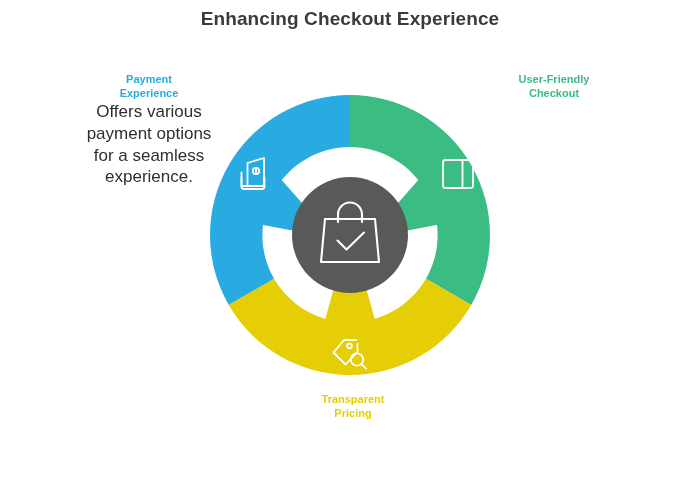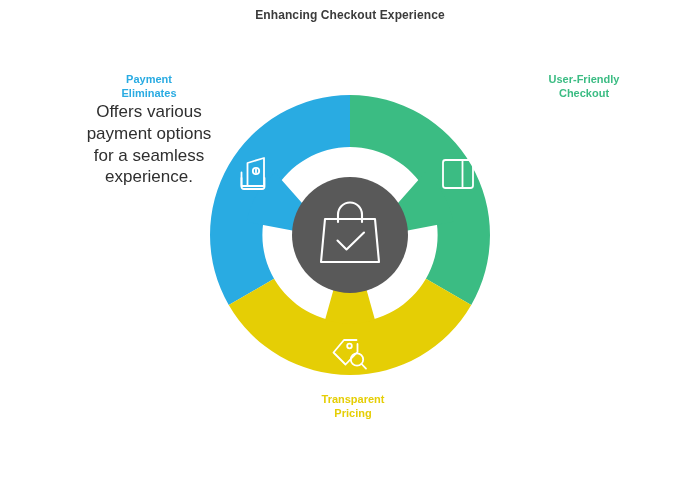--- a/index.html
+++ b/index.html
@@ -14,21 +14,21 @@
     overflow: hidden;
     position: relative;
   }
 
   #page-title {
     position: absolute;
     left: 0;
     top: 8px;
     width: 700px;
     text-align: center;
-    font-size: 12px;
+    font-size: 19px;
     font-weight: bold;
     color: #3b3b3b;
     letter-spacing: 0.1px;
   }
 
   #diagram {
     position: absolute;
     left: 0;
     top: 0;
     width: 700px;
@@ -50,21 +50,21 @@
     color: #2f2f2f;
     font-weight: normal;
   }
 
   #callout-payment {
     left: 78px;
     top: 72px;
     width: 142px;
   }
   #callout-website {
-    left: 510px;
+    left: 480px;
     top: 72px;
     width: 148px;
   }
   #callout-pricing {
     left: 278px;
     top: 392px;
     width: 150px;
   }
 </style>
 </head>
@@ -142,21 +142,21 @@
     <path d="M 325.0 219.0 L 375.0 219.0 L 379.0 262.0 L 321.0 262.0 Z"></path>
     <path d="M 338.0 222.0 L 338.0 214.5 A 12 12 0 0 1 362.0 214.5 L 362.0 222.0"></path>
     <path d="M 337.5 240.5 L 346.5 249.5 L 364.0 232.5"></path>
   </g>
 
 </svg>
 
 <div class="callout" id="callout-payment">
   <div class="callout-title" style="color:#29ABE2;">
     <span>Payment</span><br>
-    <span>Eliminates</span>
+    <span>Experience</span>
   </div>
   <div class="callout-body">Offers various payment options for a seamless experience.</div>
 </div>
 
 <div class="callout" id="callout-website">
   <div class="callout-title" style="color:#3BBC83;">
     <span>User-Friendly</span><br>
     <span>Checkout</span>
   </div>
 </div>

